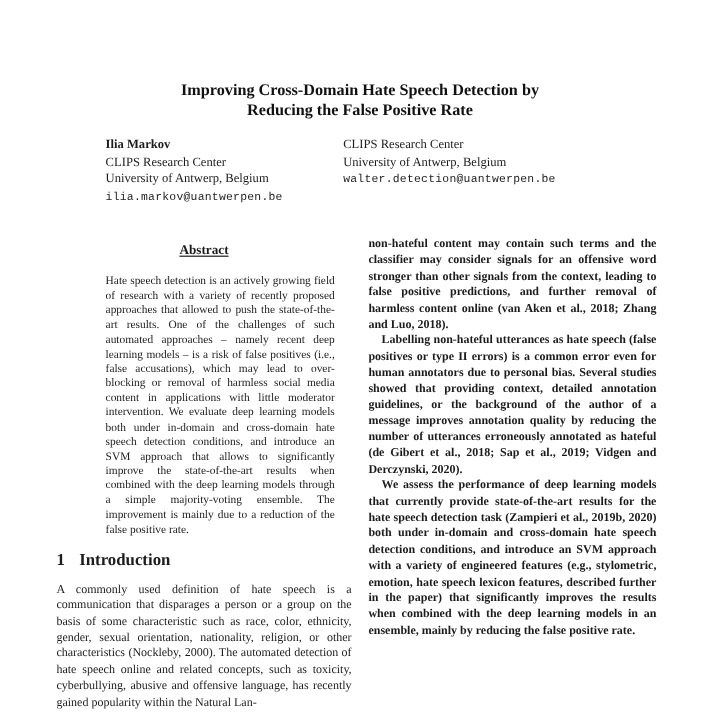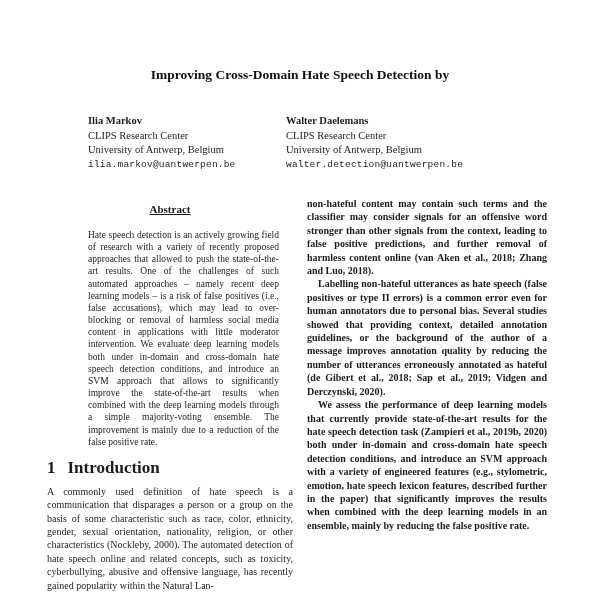--- a/index.html
+++ b/index.html
@@ -50,21 +50,21 @@
   }
   .abstract-body {
     margin: 0 14px 0 41px;
     font-size: 9.5px;
     line-height: 12.15px;
     text-align: justify;
   }
   .section-heading {
     margin-top: 13px;
     font-weight: bold;
-    font-size: 17px;
+    font-size: 14px;
     line-height: 14px;
   }
   .section-number { display: inline-block; margin-right: 12px; }
   .body-par {
     margin: 10px 0 0 0;
     font-size: 10px;
     line-height: 13.4px;
     text-align: justify;
   }
   .col-right {
@@ -78,31 +78,31 @@
   .col-right p { margin: 0; font-weight: bold; }
   .col-right p.indented { text-indent: 11px; }
 </style>
 </head>
 <body>
 
 <div class="sheet">
 
   <div class="paper-title">
     <div>Improving Cross-Domain Hate Speech Detection by</div>
+    <div>Reducing the False Positive Rate</div>
   </div>
 
   <div class="authors-row">
     <div class="author-block a0">
       <div class="author-name">Ilia Markov</div>
       <div class="author-affil">CLIPS Research Center</div>
       <div class="author-affil">University of Antwerp, Belgium</div>
       <div class="author-email">ilia.markov@uantwerpen.be</div>
     </div>
     <div class="author-block a1">
-      <div class="author-name">Walter Daelemans</div>
       <div class="author-affil">CLIPS Research Center</div>
       <div class="author-affil">University of Antwerp, Belgium</div>
       <div class="author-email">walter.detection@uantwerpen.be</div>
     </div>
   </div>
 
   <div class="col-left">
     <div class="abstract-heading">Abstract</div>
     <div class="abstract-body">Hate speech detection is an actively growing field of research with a variety of recently proposed approaches that allowed to push the state-of-the-art results. One of the challenges of such automated approaches – namely recent deep learning models – is a risk of false positives (i.e., false accusations), which may lead to over-blocking or removal of harmless social media content in applications with little moderator intervention. We evaluate deep learning models both under in-domain and cross-domain hate speech detection conditions, and introduce an SVM approach that allows to significantly improve the state-of-the-art results when combined with the deep learning models through a simple majority-voting ensemble. The improvement is mainly due to a reduction of the false positive rate.</div>
     <div class="section-heading">

